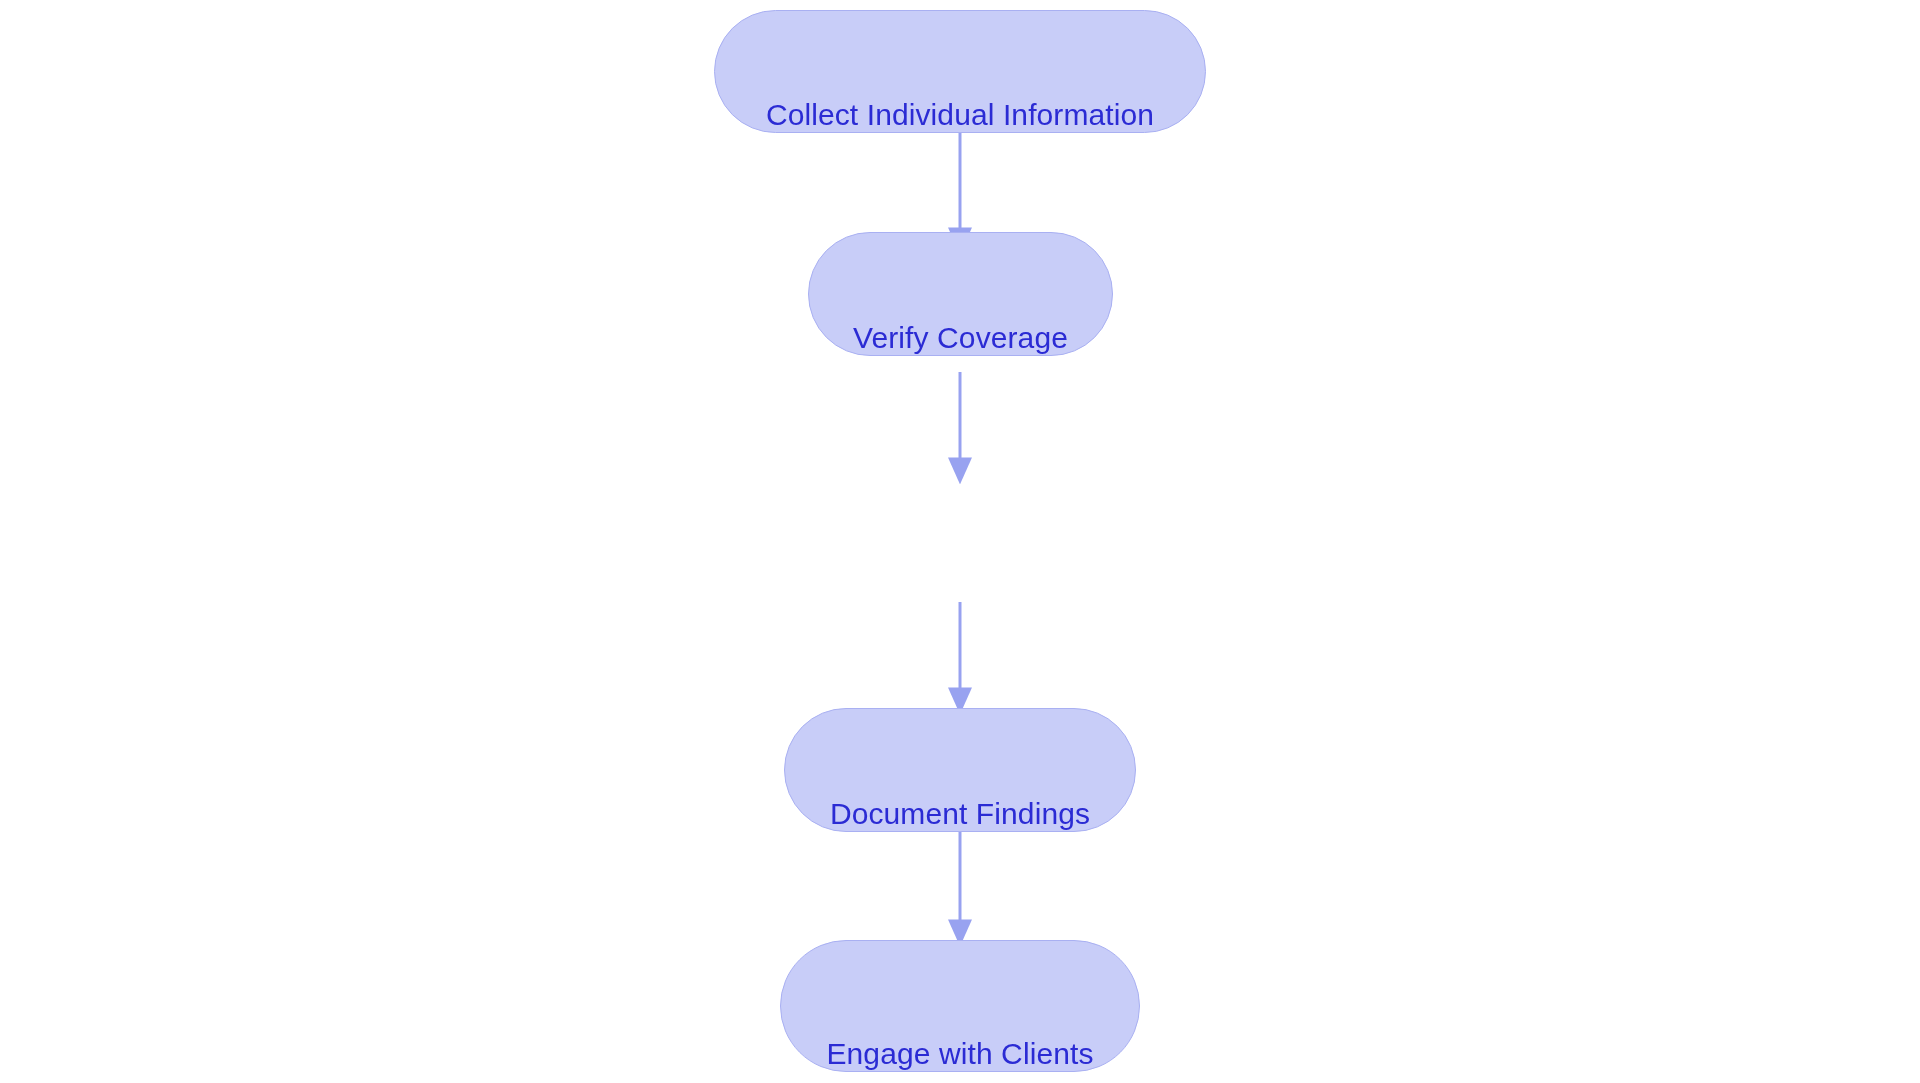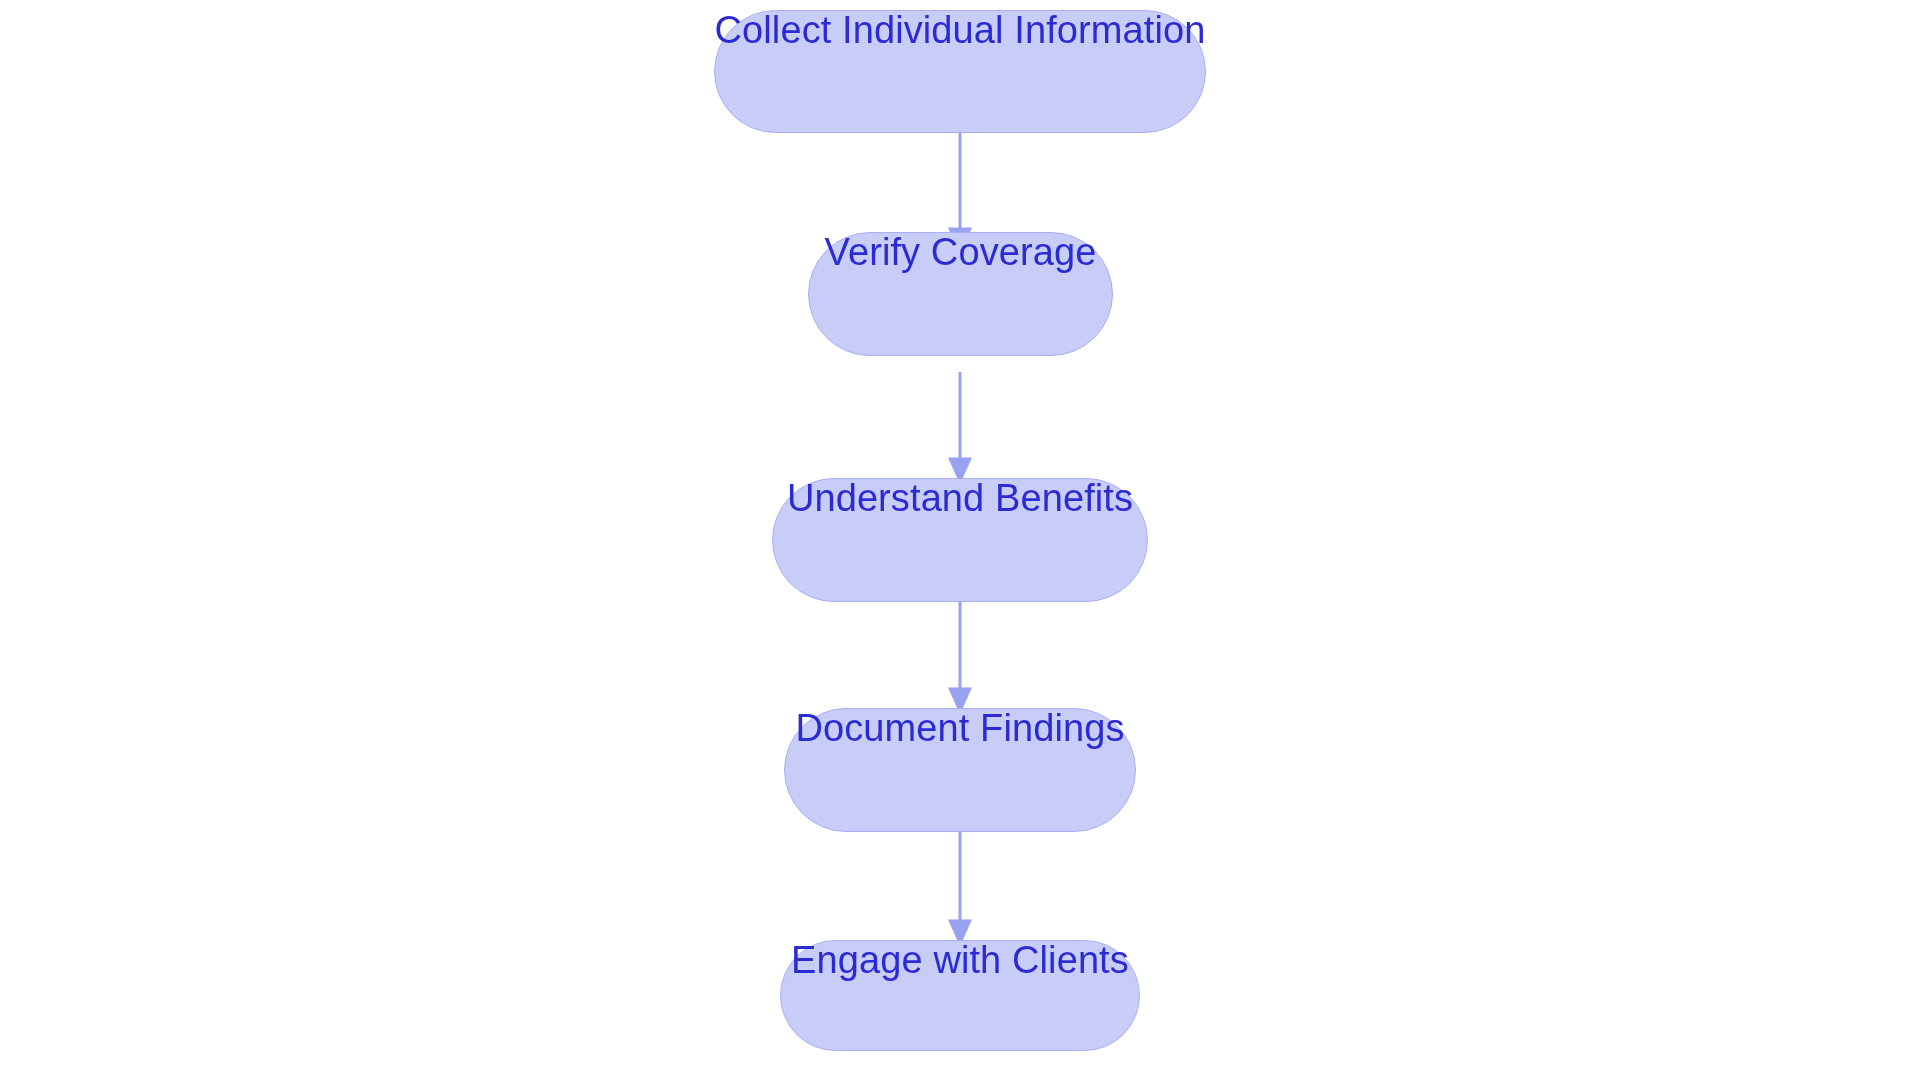--- a/index.html
+++ b/index.html
@@ -19,27 +19,27 @@
     position: relative;
     width: 1920px;
     height: 1083px;
     background: #ffffff;
   }
 
   .flow-node {
     position: absolute;
     box-sizing: border-box;
     display: flex;
-    align-items: flex-start;
+    align-items: flex-end;
     justify-content: center;
     background: #c8cdf8;
     border: 1.6px solid #a9b0f2;
     border-radius: 9999px;
     color: #2b2bd4;
-    font-size: 38px;
+    font-size: 30px;
     font-weight: 400;
     letter-spacing: 0.1px;
     white-space: nowrap;
     line-height: 1;
     font-family: "Liberation Sans", "DejaVu Sans", sans-serif;
   }
 
   .flow-node-label {
     display: block;
     padding-bottom: 2px;
@@ -76,25 +76,22 @@
   </svg>
 
   <div class="flow-node" style="left:714px; top:10px; width:492px; height:123px;">
     <span class="flow-node-label">Collect Individual Information</span>
   </div>
 
   <div class="flow-node" style="left:808px; top:232px; width:305px; height:124px;">
     <span class="flow-node-label">Verify Coverage</span>
   </div>
 
-  <div class="flow-node" style="left:772px; top:478px; width:376px; height:124px;">
-    <span class="flow-node-label">Understand Benefits</span>
-  </div>
 
   <div class="flow-node" style="left:784px; top:708px; width:352px; height:124px;">
     <span class="flow-node-label">Document Findings</span>
   </div>
 
-  <div class="flow-node" style="left:780px; top:940px; width:360px; height:111px;">
+  <div class="flow-node" style="left:780px; top:940px; width:360px; height:132px;">
     <span class="flow-node-label">Engage with Clients</span>
   </div>
 
 </div>
 
 </body></html>

